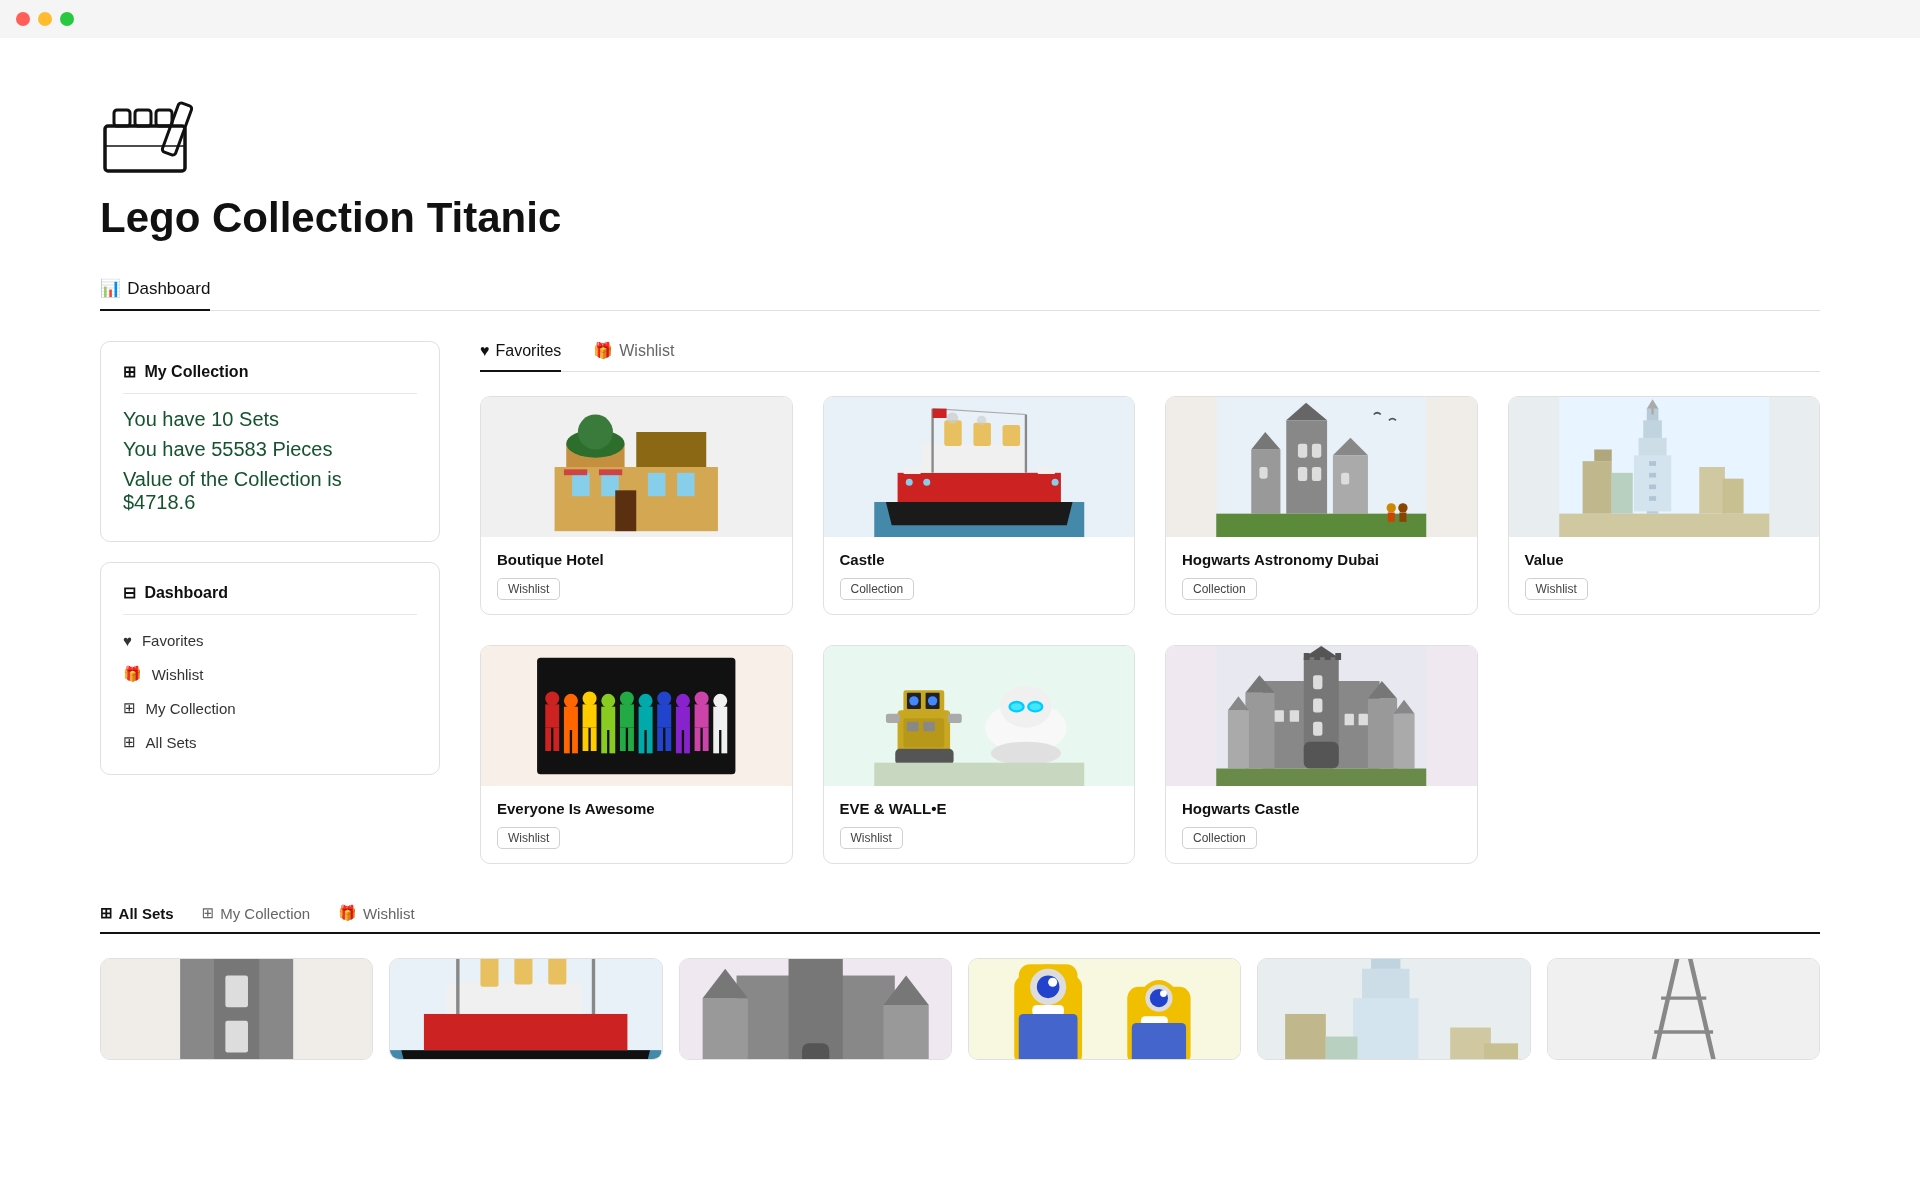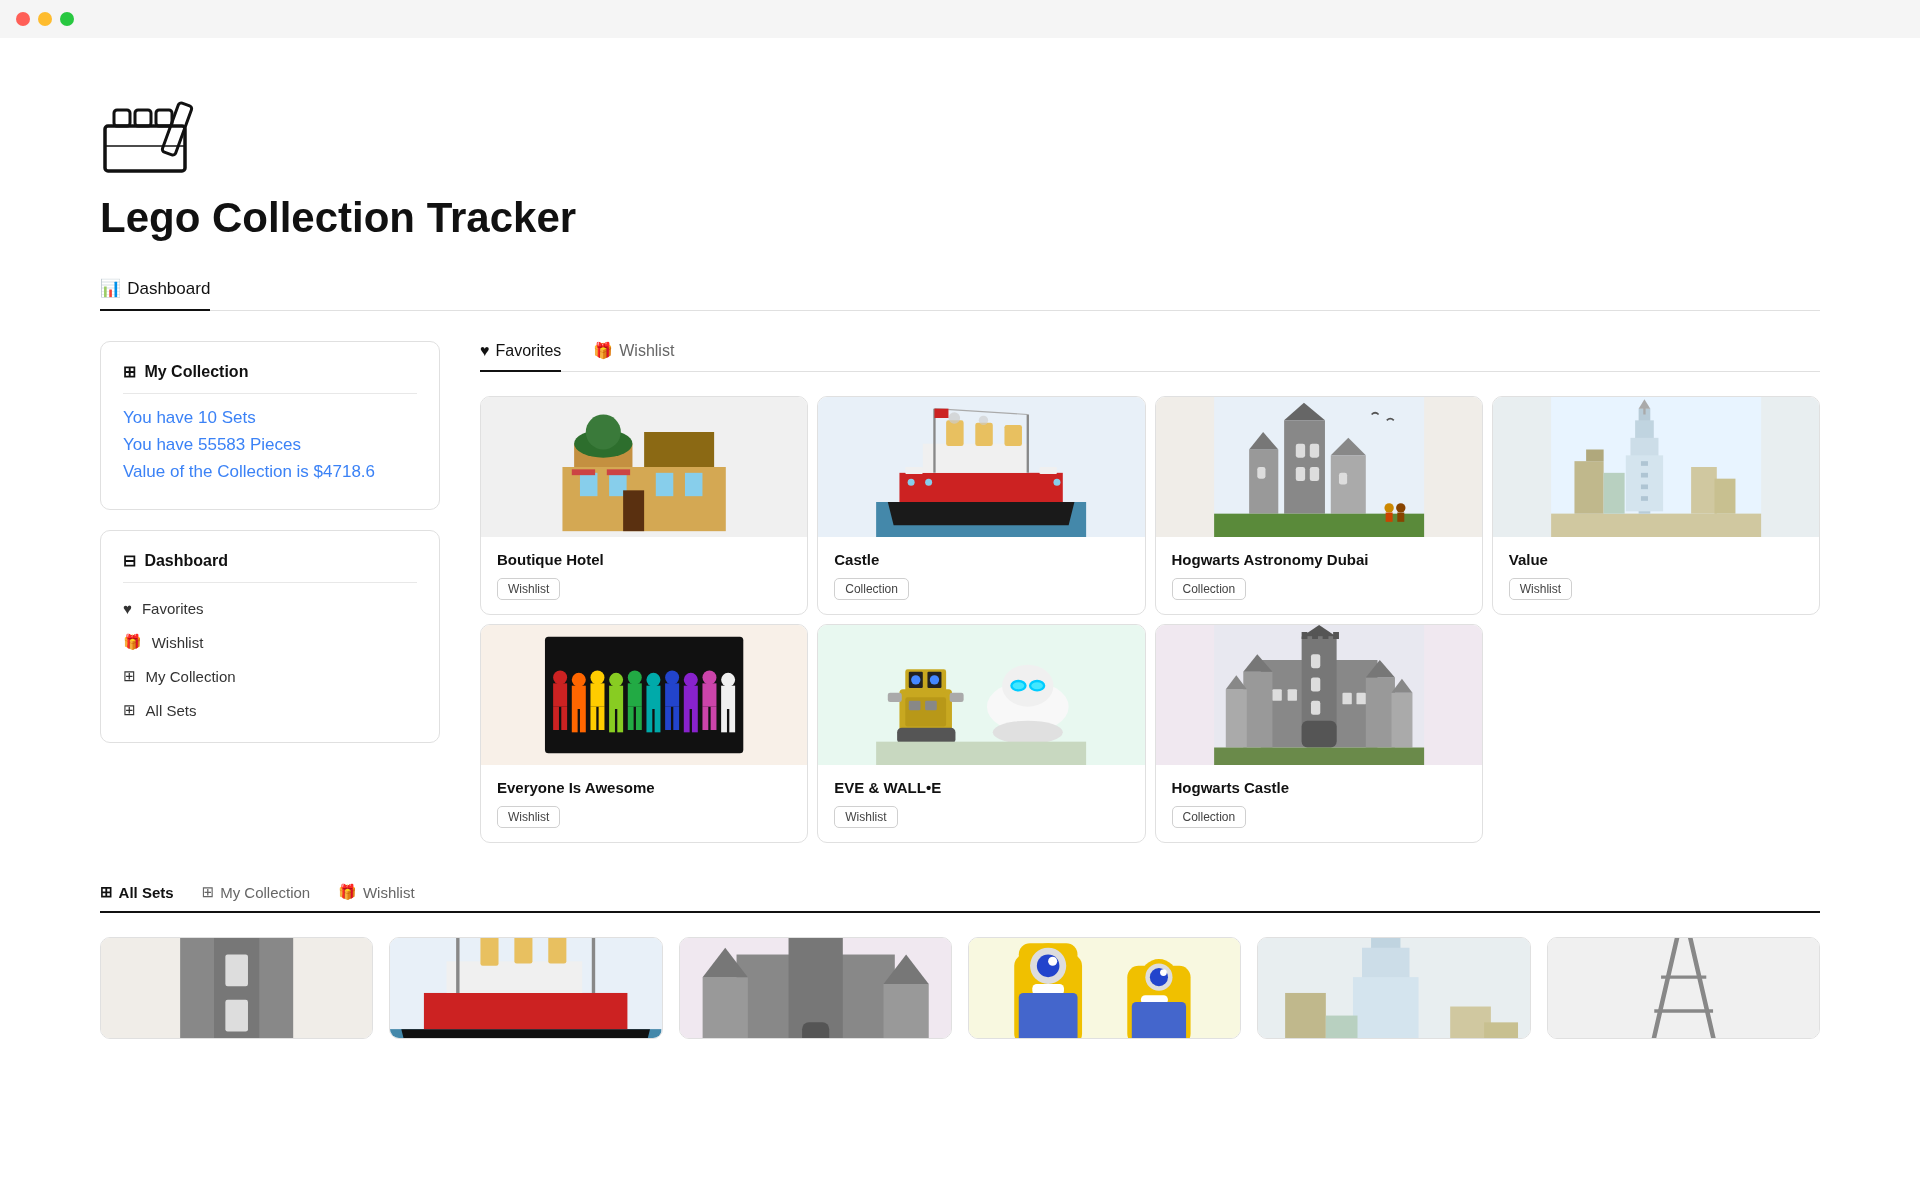--- a/index.html
+++ b/index.html
@@ -103,22 +103,22 @@
       color: #111;
       display: flex;
       align-items: center;
       gap: 8px;
       margin-bottom: 14px;
       padding-bottom: 12px;
       border-bottom: 1px solid #e8e8e8;
     }
 
     .stats-line {
-      font-size: 17px;
-      color: #3b82f6;
+      font-size: 20px;
+      color: #14532d;
       margin-bottom: 7px;
     }
 
     .dashboard-nav {
       display: flex;
       flex-direction: column;
       gap: 10px;
       margin-top: 4px;
     }
 
@@ -157,21 +157,21 @@
       margin-bottom: -1px;
     }
     .fav-tab.active {
       color: #111;
       border-bottom: 2px solid #111;
     }
 
     .cards-grid {
       display: grid;
       grid-template-columns: repeat(4, 1fr);
-      gap: 9px;
+      gap: 30px;
     }
 
     .card {
       border: 1px solid #e0e0e0;
       border-radius: 10px;
       overflow: hidden;
       background: #fff;
       cursor: pointer;
     }
 
@@ -289,21 +289,21 @@
 
         <line x1="22" y1="28" x2="22" y2="28" stroke="#111" stroke-width="3"></line>
         <line x1="43" y1="28" x2="43" y2="28" stroke="#111" stroke-width="3"></line>
         <line x1="64" y1="28" x2="64" y2="28" stroke="#111" stroke-width="3"></line>
 
         <rect x="70" y="5" width="14" height="52" rx="3" ry="3" fill="none" stroke="#111" stroke-width="3" transform="rotate(20, 77, 31)"></rect>
 
         <line x1="5" y1="48" x2="85" y2="48" stroke="#111" stroke-width="1.5"></line>
       </svg>
     </div>
-    <h1 class="page-title">Lego Collection Tracker</h1>
+    <h1 class="page-title">Lego Collection Titanic</h1>
   </div>
 
   <div class="tabs-row">
     <div class="tab-item active">
       <span>📊</span>
       <span>Dashboard</span>
     </div>
   </div>
 
   <div class="body-layout">

